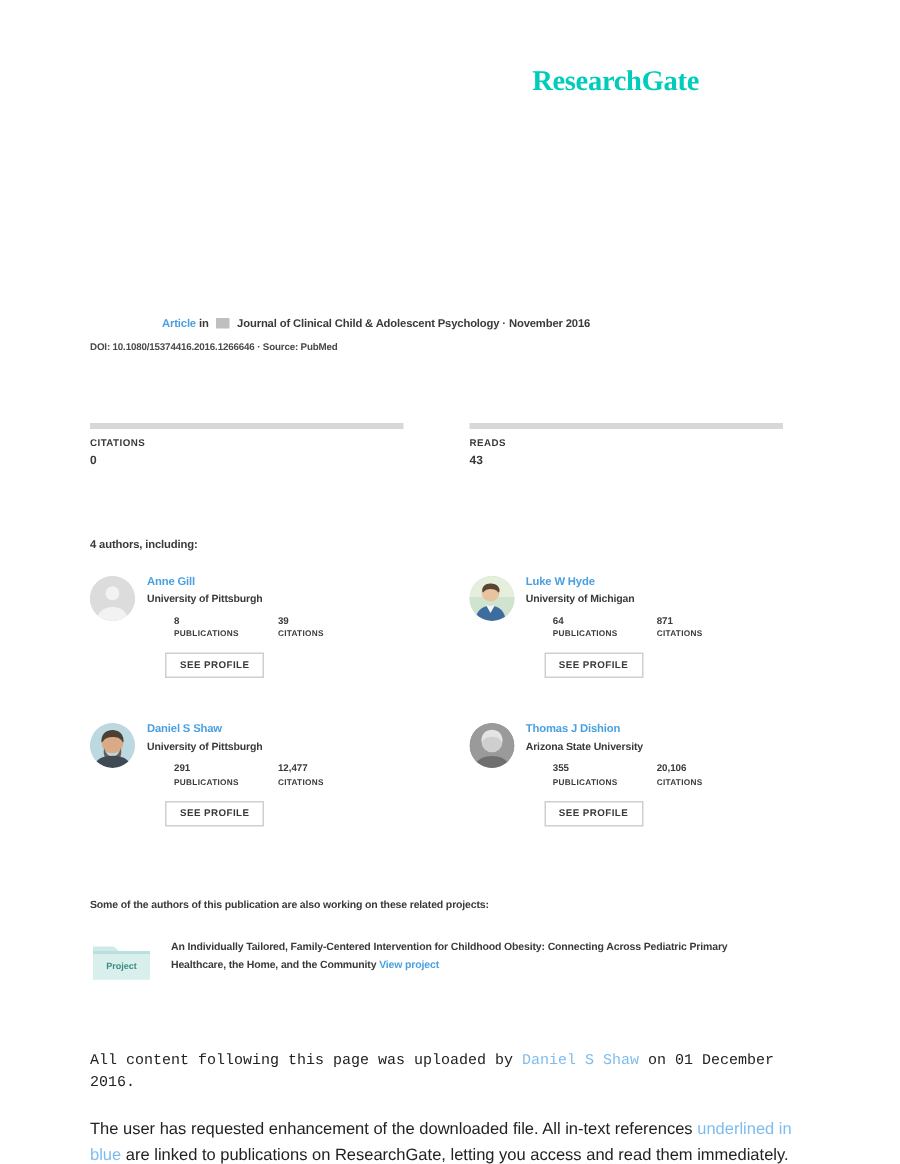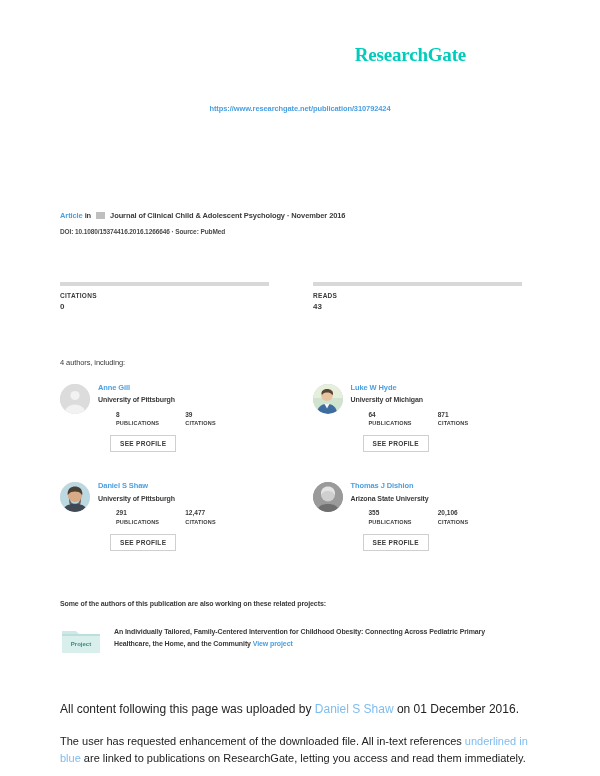--- a/index.html
+++ b/index.html
@@ -28,21 +28,21 @@
     color:#4a9fe0;
     white-space:nowrap;
   }
 
   
   .meta{position:absolute;left:60px;top:212px;width:480px;}
   .meta-line{
     font-size:7.5px;font-weight:bold;letter-spacing:-0.1px;
     color:#3a3a3a;white-space:nowrap;line-height:1;
   }
-  .meta-line .lbl{color:#4a9fe0;}
+  .meta-line .lbl{color:#4a9fe0;margin-left:48px;}
   .meta-chip{
     display:inline-block;width:9px;height:7px;
     background:#bfbfbf;vertical-align:-1px;margin:0 3px;
   }
   .meta-doi{
     margin-top:9px;
     font-size:6.5px;font-weight:bold;letter-spacing:-0.1px;
     color:#4a4a4a;white-space:nowrap;line-height:1;
   }
 
@@ -54,21 +54,21 @@
     margin-top:6px;font-size:6.5px;font-weight:bold;
     letter-spacing:0.3px;color:#3a3a3a;
   }
   .stat .value{
     margin-top:3px;font-size:8px;font-weight:bold;color:#3a3a3a;
   }
 
   
   .authors-head{
     position:absolute;left:60px;top:358px;
-    font-size:7.5px;font-weight:normal;color:#3a3a3a;letter-spacing:-0.1px;
+    font-size:7.5px;font-weight:bold;color:#3a3a3a;letter-spacing:-0.1px;
   }
   .authors{
     position:absolute;left:60px;top:384px;width:470px;
     display:grid;grid-template-columns:1fr 1fr;gap:30px 35px;
   }
   .author{display:flex;gap:8px;}
   .avatar{
     width:30px;height:30px;border-radius:50%;
     flex:0 0 30px;overflow:hidden;position:relative;
     background:#d7d7d7;
@@ -113,35 +113,34 @@
   .folder svg{display:block;}
   .proj-text{
     flex:1;font-size:7px;font-weight:bold;color:#3a3a3a;
     line-height:1.65;letter-spacing:-0.1px;
   }
   .view-project{color:#4a9fe0;}
 
   
   .footer{position:absolute;left:60px;top:700px;width:470px;}
   .f-line1{
-    font-size:12px;color:#222222;line-height:1.5;
+    font-size:10px;color:#222222;line-height:1.5;font-family:Liberation Mono, monospace;
   }
   .f-line1 .lnk{color:#7fbcee;}
   .f-rest{
     margin-top:15px;font-size:11px;color:#222222;line-height:1.55;
   }
   .f-rest .lnk{color:#7fbcee;}
 </style>
 </head>
 <body>
 
 <div class="page">
 
   <div class="rg-logo">ResearchGate</div>
-  <div class="rg-url">https://www.researchgate.net/publication/310792424</div>
 
   <div class="meta">
     <div class="meta-line">
       <span class="lbl">Article</span>
       <span>in</span>
       <span class="meta-chip"></span>
       <span>Journal of Clinical Child &amp; Adolescent Psychology · November 2016</span>
     </div>
     <div class="meta-doi">DOI: 10.1080/15374416.2016.1266646 · Source: PubMed</div>
   </div>

